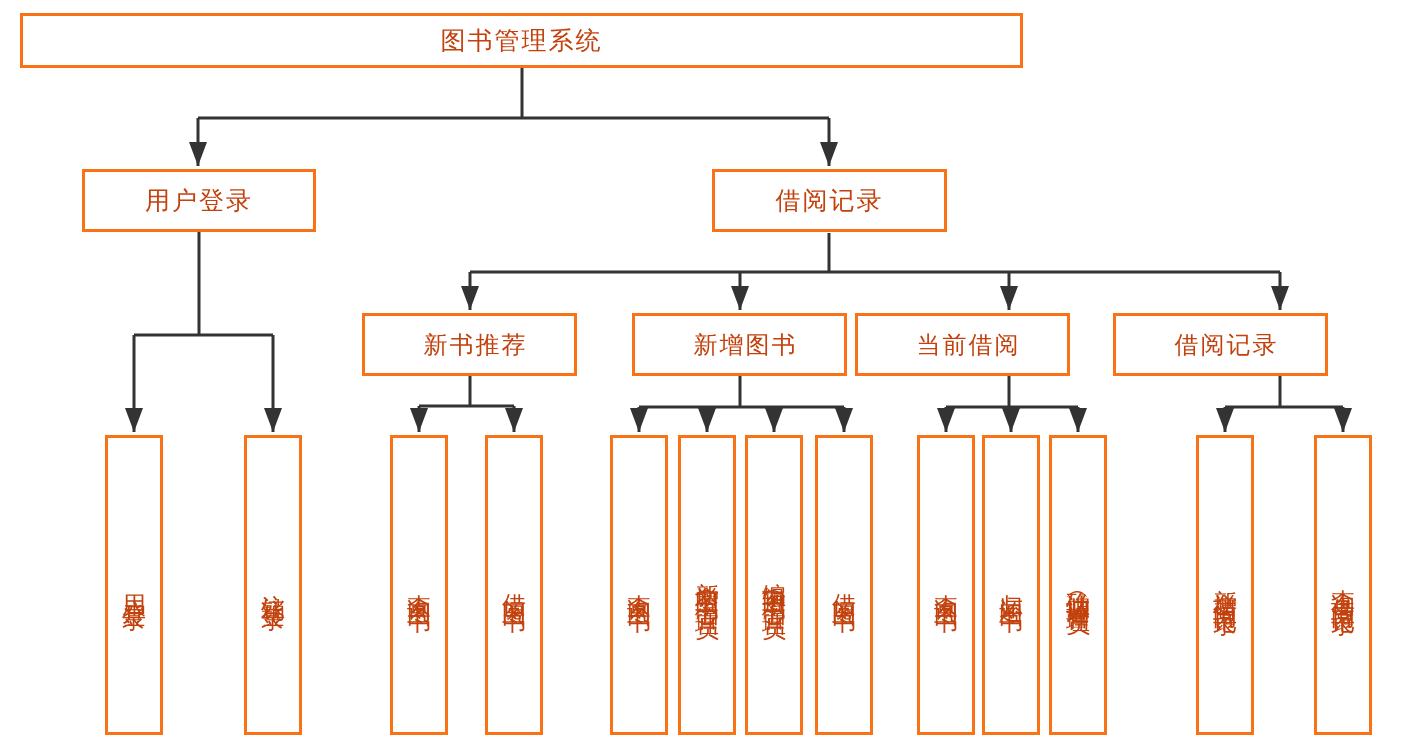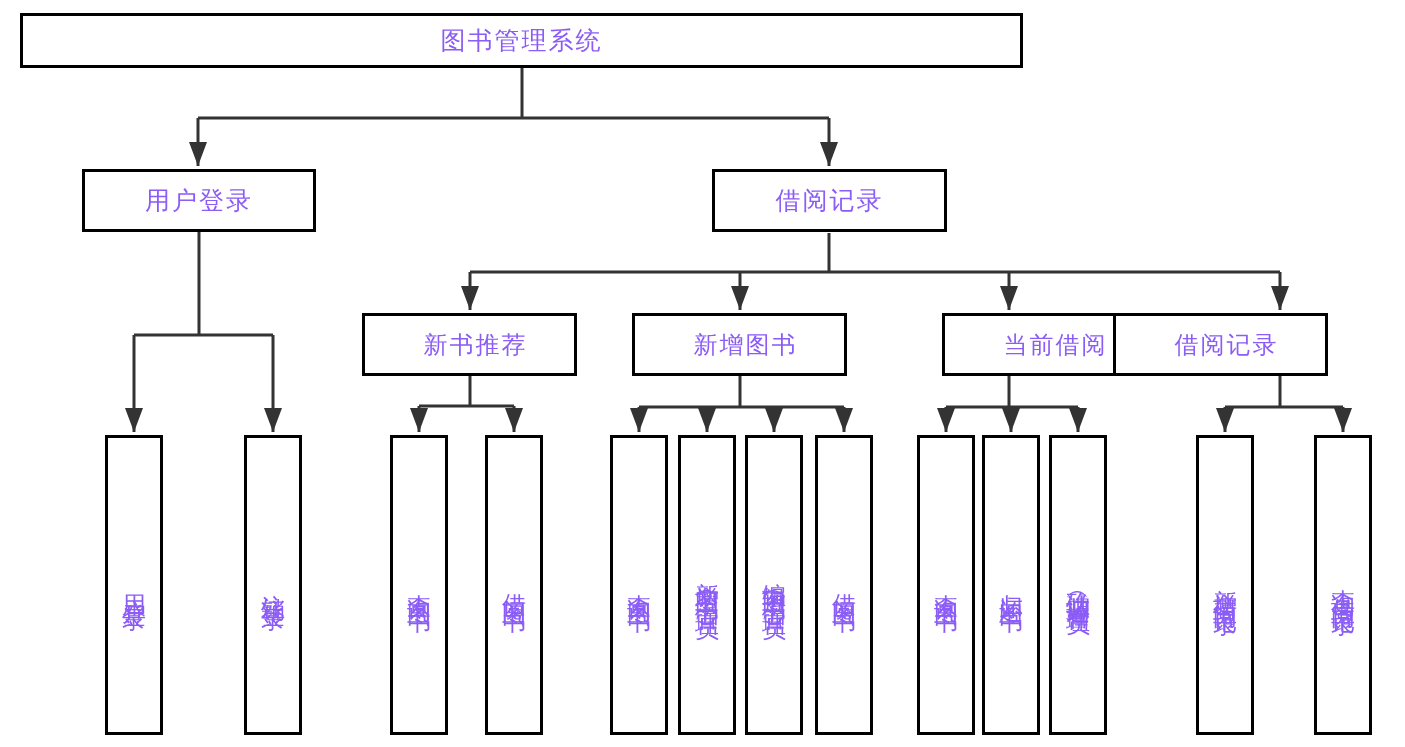--- a/index.html
+++ b/index.html
@@ -14,38 +14,38 @@
   }
   #connectors {
     position: absolute;
     left: 0; top: 0;
     width: 1405px; height: 747px;
     pointer-events: none;
   }
   .box {
     position: absolute;
     box-sizing: border-box;
-    border: 3px solid #000000;
+    border: 3px solid #f97316;
     background: #ffffff;
     display: flex;
     align-items: center;
     justify-content: center;
     font-size: 25px;
     letter-spacing: 2px;
-    color: #8b5cf6;
+    color: #c2410c;
     white-space: nowrap;
   }
   .root-box   { left: 20px;  top: 13px;  width: 1003px; height: 55px; }
   .l2-box     { top: 169px;  height: 63px; }
   .l2-user    { left: 82px;  width: 234px; }
   .l2-book    { left: 712px; width: 235px; }
   .l3-box     { top: 313px;  height: 63px; width: 215px; font-size: 24px; padding-left: 12px; }
   .l3-a { left: 362px; }
   .l3-b { left: 632px; }
-  .l3-c { left: 942px; }
+  .l3-c { left: 855px; }
   .l3-d { left: 1113px; text-align: center; }
   .leaf {
     top: 435px;
     width: 58px;
     height: 300px;
     writing-mode: vertical-rl;
     text-orientation: mixed;
     font-size: 24px;
     letter-spacing: 5px;
     line-height: 1;

